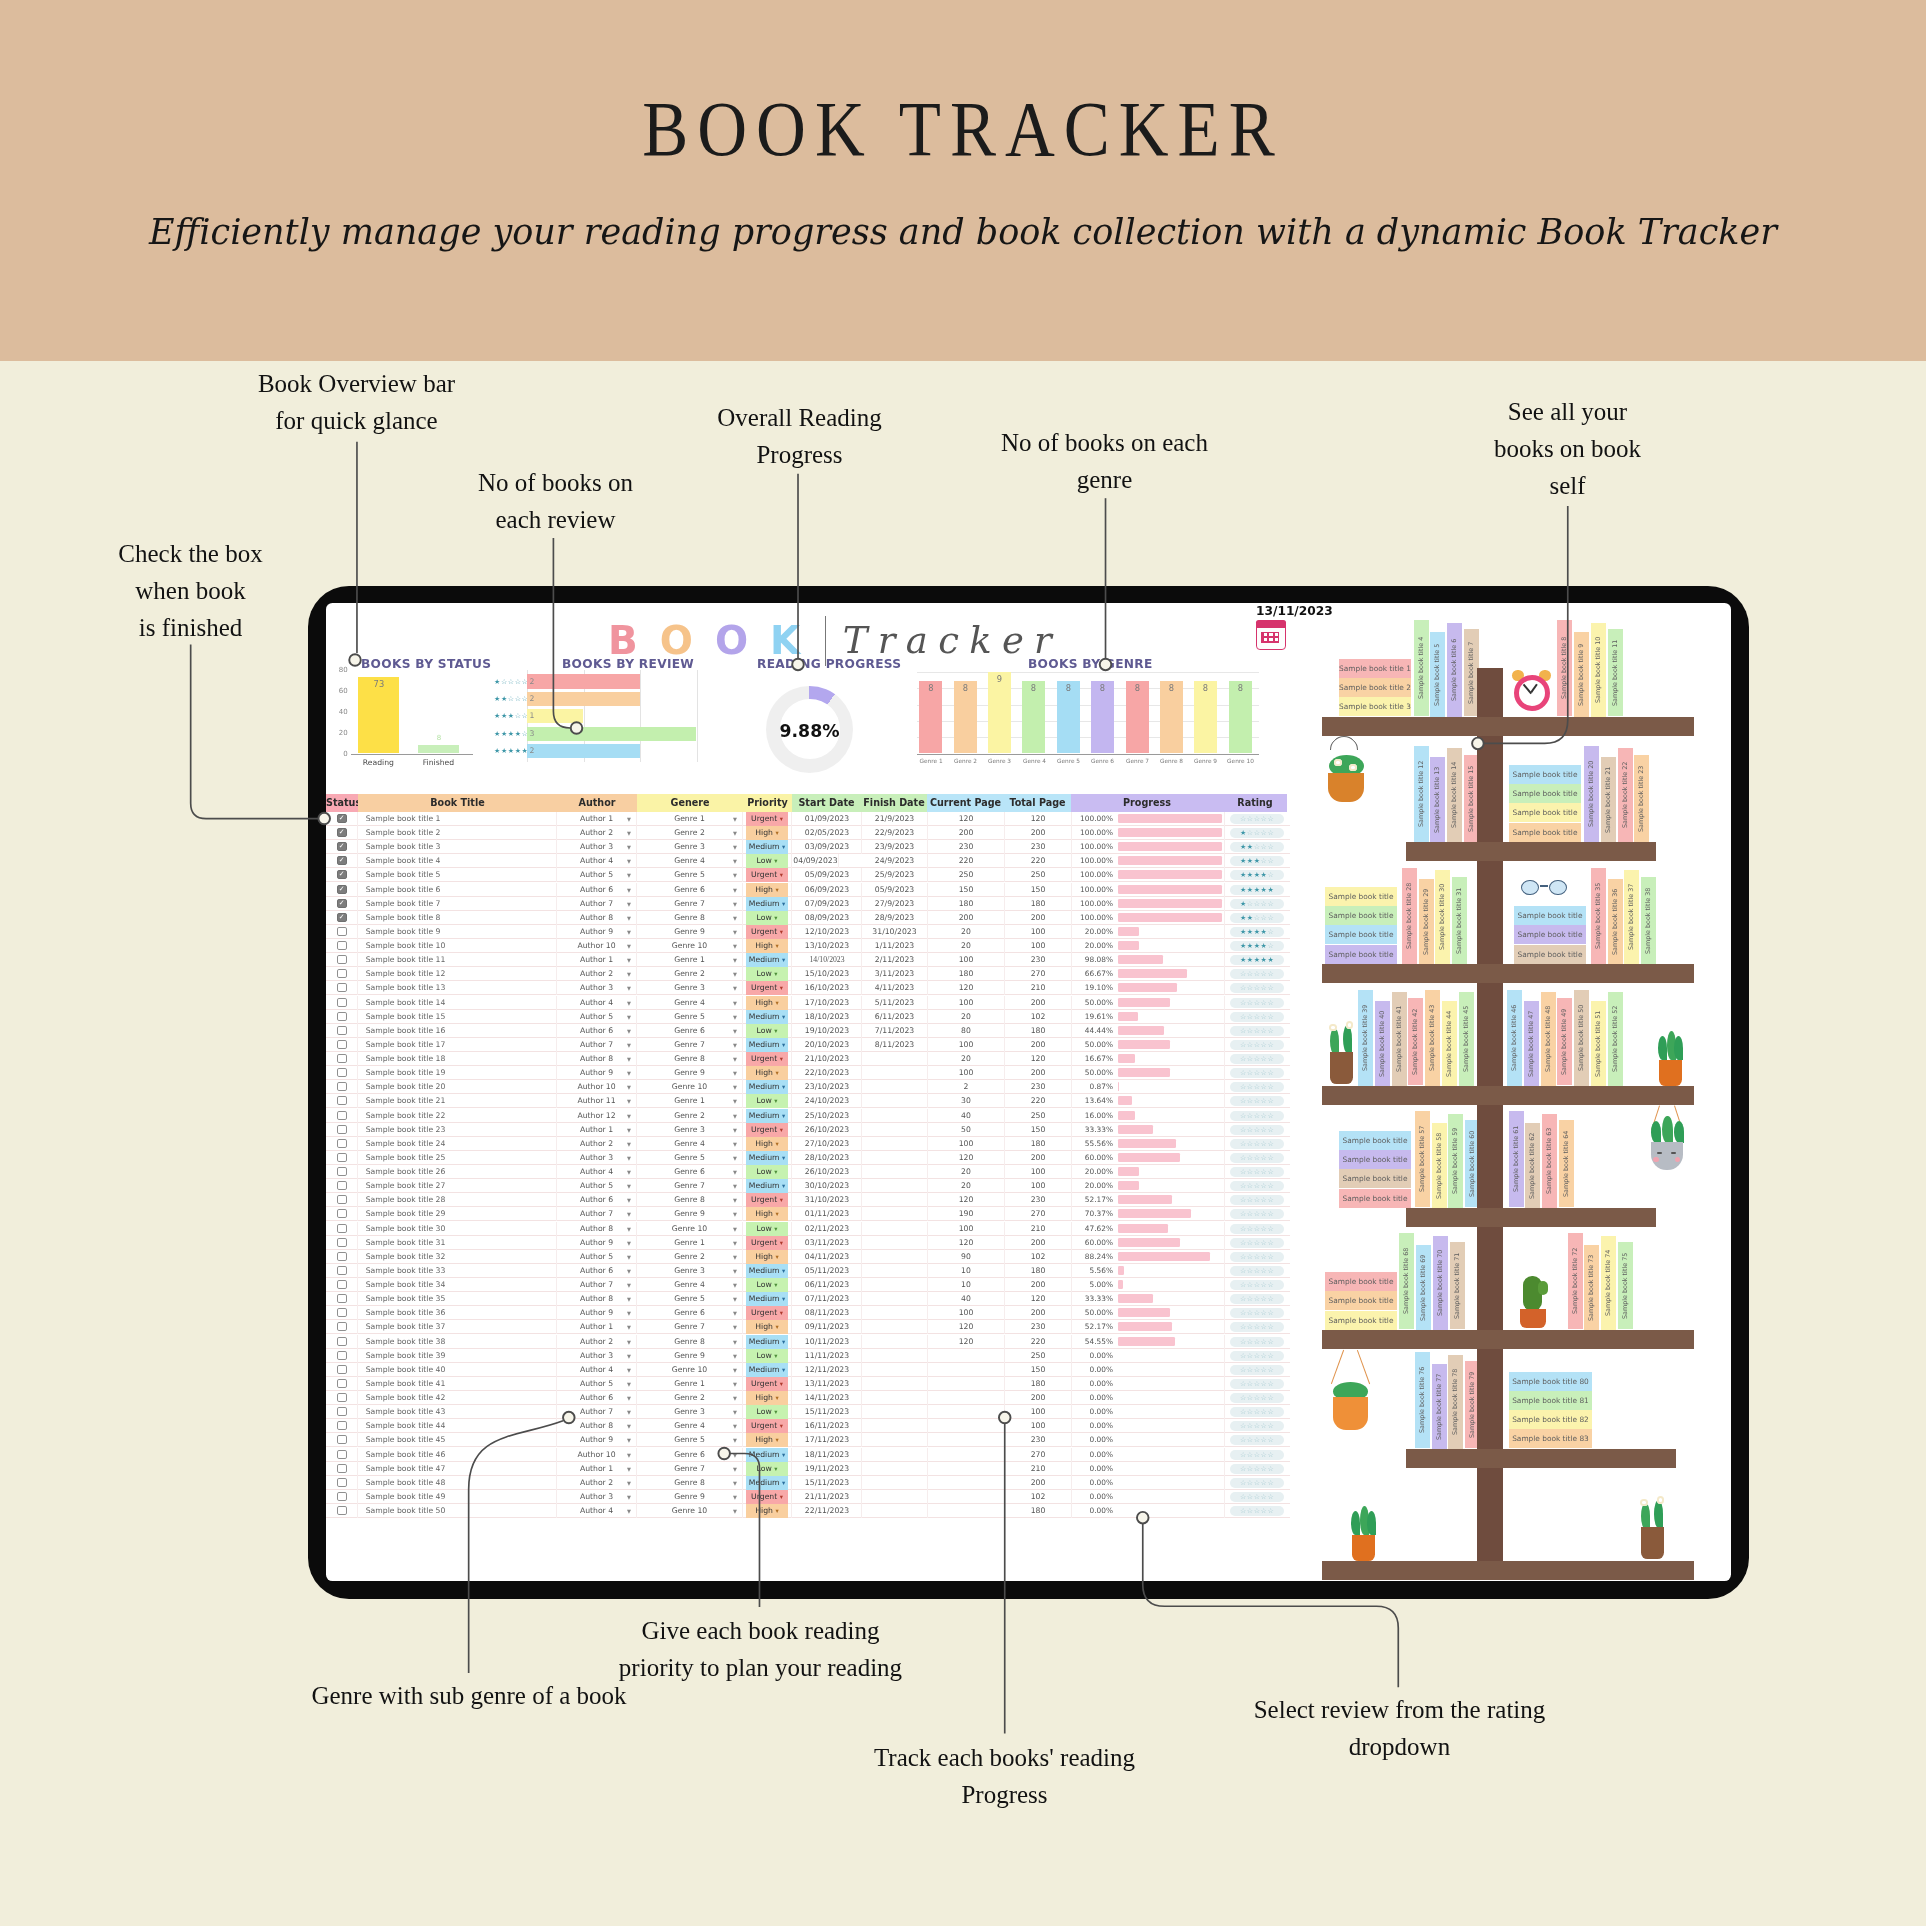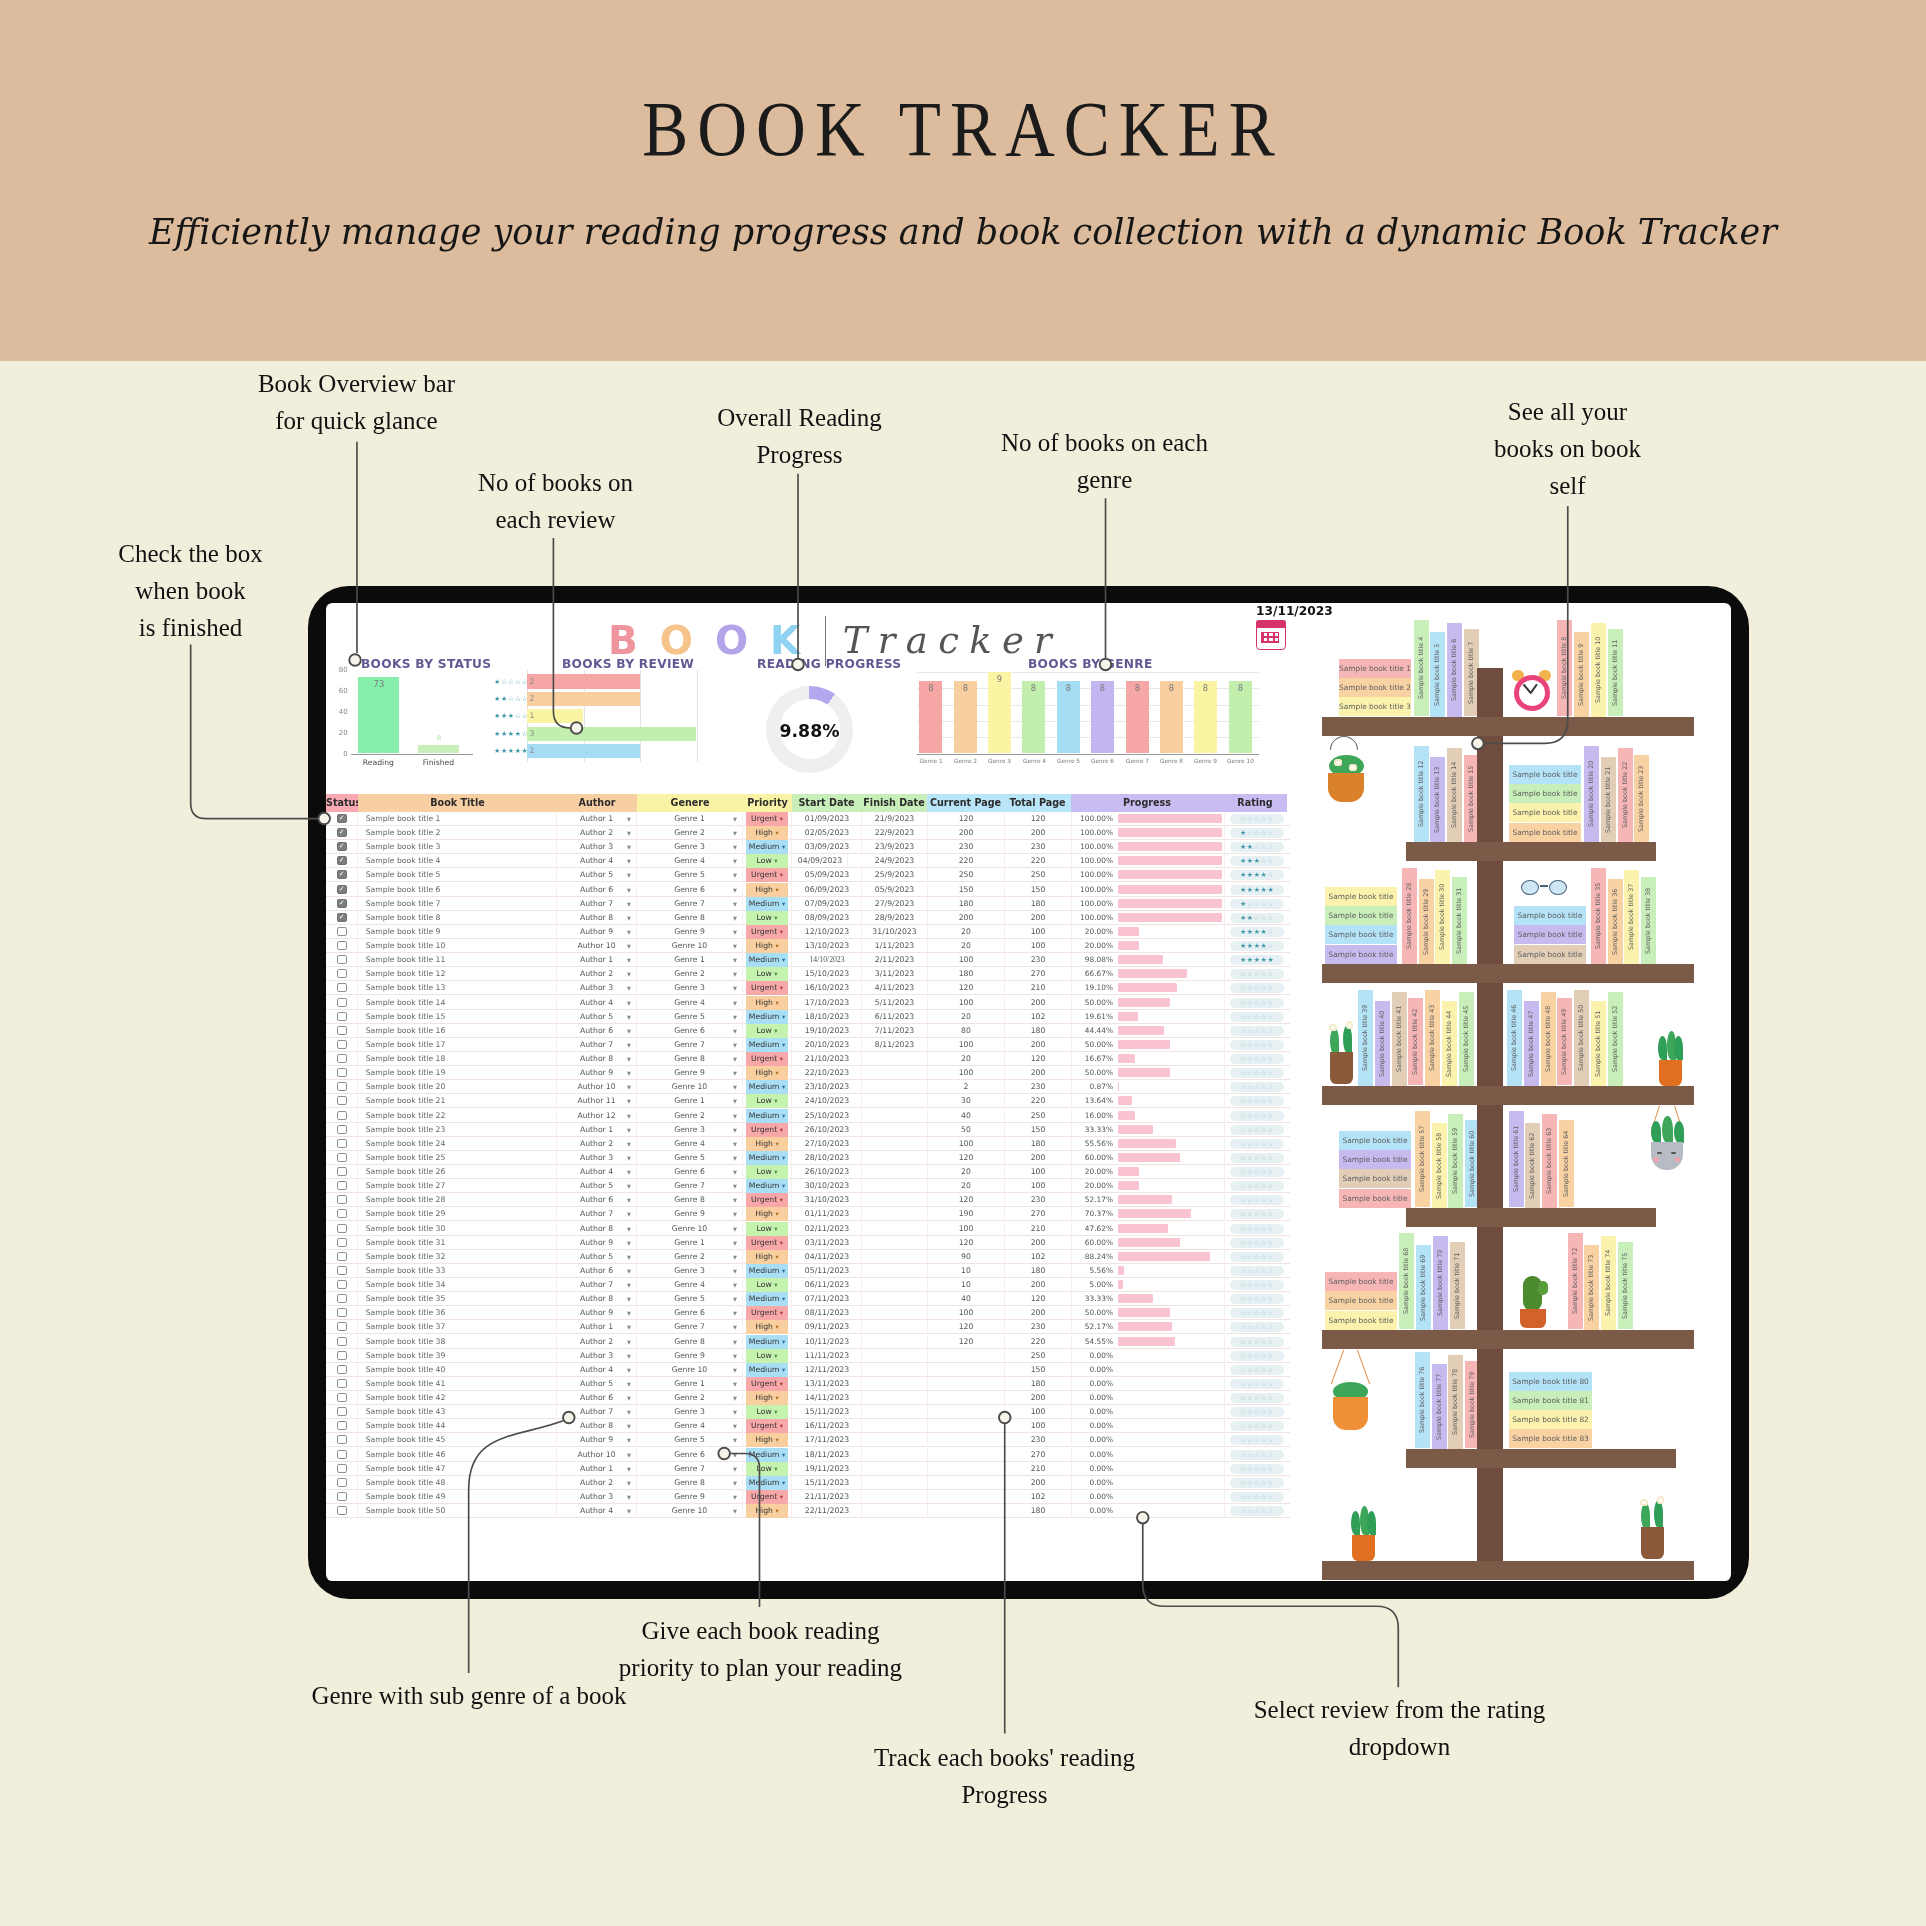--- a/index.html
+++ b/index.html
@@ -172,21 +172,21 @@
     <div class="chart-title" style="left:431px;top:54px;">READING PROGRESS</div>
     <div class="chart-title" style="left:702px;top:54px;">BOOKS BY GENRE</div>
 
     <div class="chart" id="chart-status" style="left:6.4px;top:51px;width:167px;height:122px;">
         <div class="axis-label" style="left: 1.3px; top: 12.2px; width: 14px; text-align: right;">80</div>
         <div class="axis-label" style="left: 1.3px; top: 33px; width: 14px; text-align: right;">60</div>
         <div class="axis-label" style="left: 1.3px; top: 54px; width: 14px; text-align: right;">40</div>
         <div class="axis-label" style="left: 1.3px; top: 75px; width: 14px; text-align: right;">20</div>
         <div class="axis-label" style="left: 1.3px; top: 96px; width: 14px; text-align: right;">0</div>
         <div class="baseline" style="left: 19px; top: 100px; width: 122px;"></div>
-        <div class="bar-v" style="left: 26px; top: 23.4px; width: 41px; height: 76px; background: #86efac;">
+        <div class="bar-v" style="left: 26px; top: 23.4px; width: 41px; height: 76px; background: #fde047;">
           <div class="val">73</div>
         </div>
         <div class="cat-lab" style="left: 14px; top: 104px; width: 64px;">Reading</div>
         <div class="bar-v" style="left: 86px; top: 91px; width: 41px; height: 8.3px; background: rgb(200, 239, 186);"></div>
         <div class="axis-label" style="left: 86px; top: 80px; width: 41px; text-align: center; color: rgb(181, 227, 166);">8</div>
         <div class="cat-lab" style="left: 74px; top: 104px; width: 64px;">Finished</div>
       </div>
     <div class="chart" id="chart-review" style="left:168px;top:51px;width:218px;height:122px;">
         <div class="gridline-v" style="left: 33px; top: 16.7px; height: 92px;"></div>
         <div class="gridline-v" style="left: 90px; top: 16.7px; height: 92px;"></div>
@@ -350,21 +350,21 @@
         <div class="trow" style="top: 60px;">
           <div class="td c" style="left: 0px; width: 32px;">
             <div class="cb on">✓</div>
           </div>
           <div class="td" style="left: 32px; width: 199px; padding-left: 7.7px; color: rgb(102, 102, 102);">Sample book title 4</div>
           <div class="td c" style="left: 231px; width: 80px;">Author 4<div class="dd">▼</div></div>
           <div class="td c" style="left: 311px; width: 106px;">Genre 4<div class="dd">▼</div></div>
           <div class="td" style="left: 417px; width: 49px;">
             <div class="chip" style="background: rgb(198, 242, 176); color: rgb(51, 51, 51);">Low <span style="color: rgb(78, 143, 58); font-size: 6.4px;">▾</span></div>
           </div>
-          <div class="td c" style="left: 467px; width: 55px;">04/09/2023</div>
+          <div class="td c" style="left: 467px; width: 46px;">04/09/2023</div>
           <div class="td c" style="left: 536px; width: 66px;">24/9/2023</div>
           <div class="td c" style="left: 602px; width: 77px;">220</div>
           <div class="td c" style="left: 679px; width: 67px;">220</div>
           <div class="td" style="left: 747px; width: 152px;">
             <div class="ppct">100.00%</div>
             <div class="pbar" style="left: 45px; width: 104px;"></div>
           </div>
           <div class="td" style="left: 899px; width: 64px; border-right: none;">
             <div class="rpill"><span class="rs-f">★★★</span><span class="rs-e">☆☆</span></div>
           </div>

